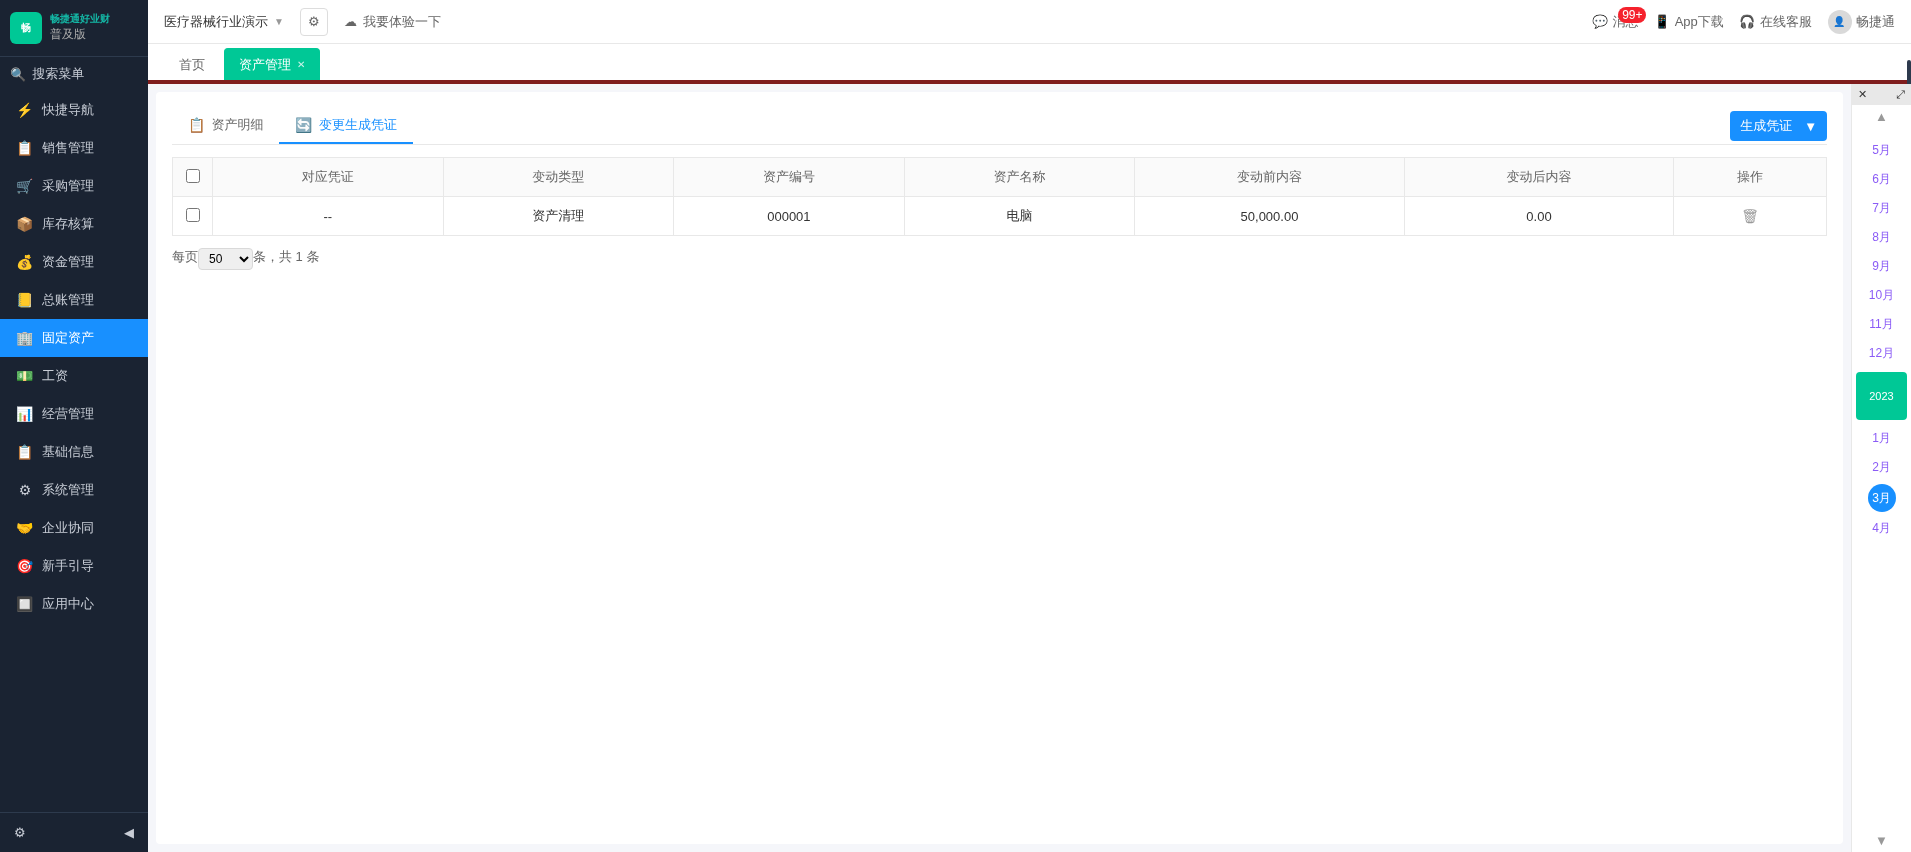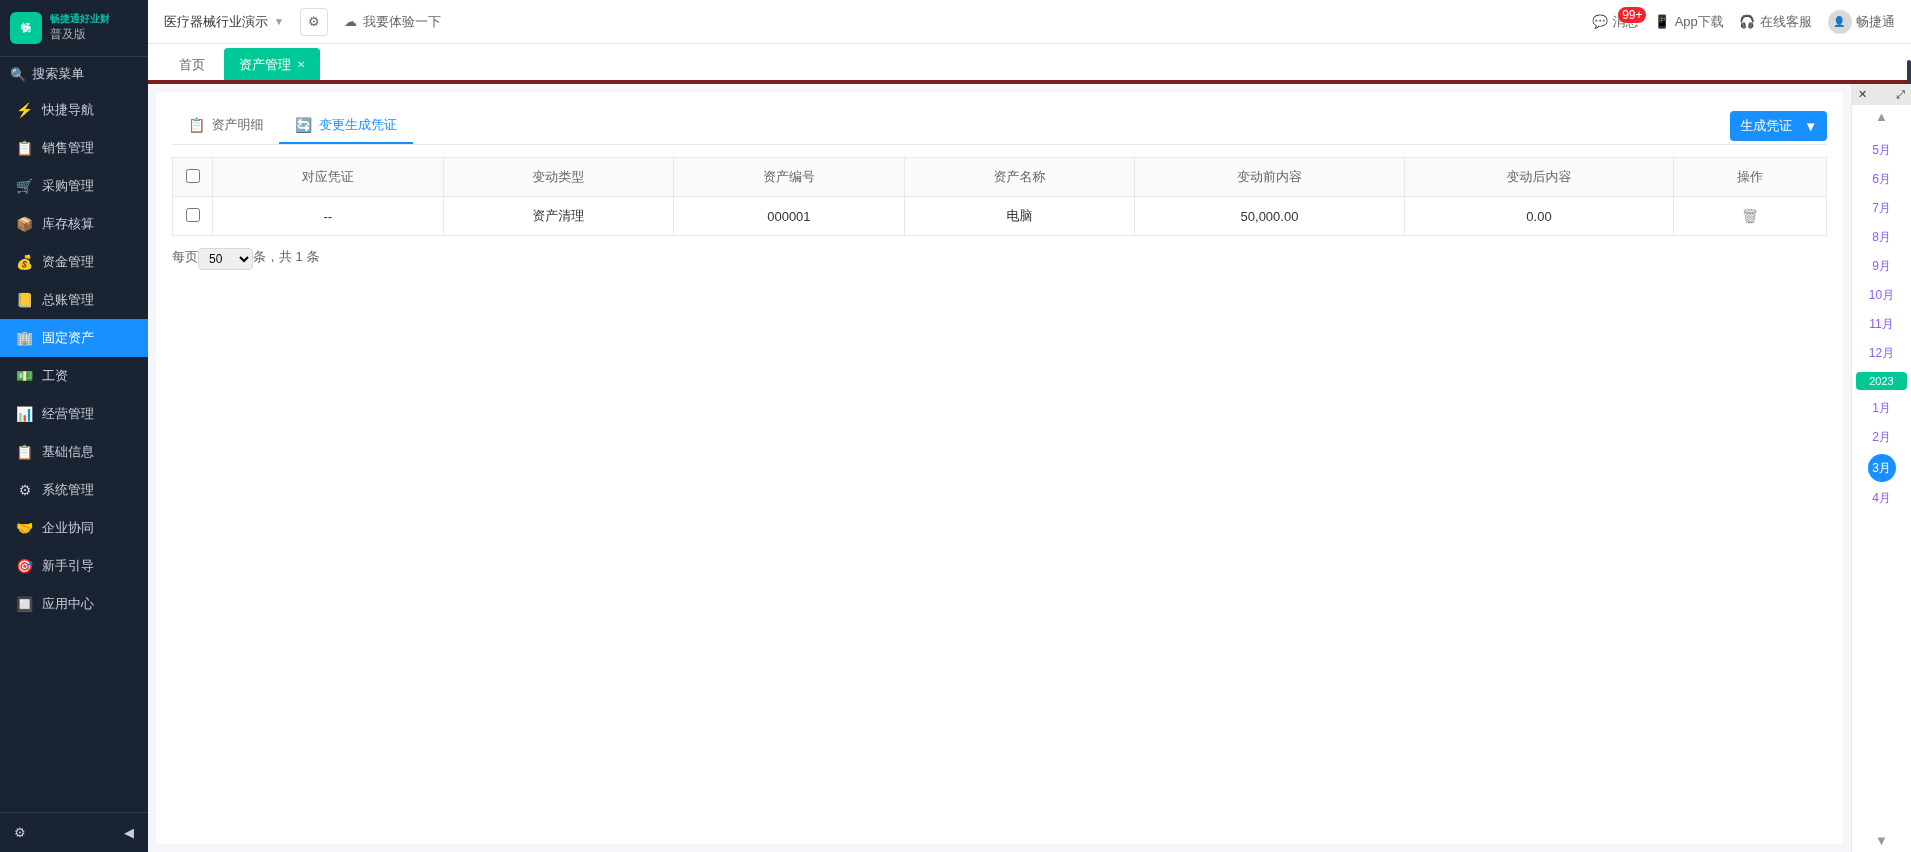--- a/index.html
+++ b/index.html
@@ -567,21 +567,21 @@
         <div class="year-label"></div>
         <div class="month-item">5月</div>
         <div class="month-item">6月</div>
         <div class="month-item">7月</div>
         <div class="month-item">8月</div>
         <div class="month-item">9月</div>
         <div class="month-item">10月</div>
         <div class="month-item">11月</div>
         <div class="month-item">12月</div>
 
-        <div style="margin:4px; padding:3px 6px; background:#00c896; color:#fff; border-radius:4px; font-size:11px; text-align:center; cursor:pointer;">2023</div>
+        <div style="margin:4px; padding:18px 6px; background:#00c896; color:#fff; border-radius:4px; font-size:11px; text-align:center; cursor:pointer;">2023</div>
 
         <div class="month-item">1月</div>
         <div class="month-item">2月</div>
         <div style="display:flex;align-items:center;justify-content:center;width:28px;height:28px;margin:2px auto;background:#1890ff;color:#fff;border-radius:50%;font-size:12px;cursor:pointer;">3月</div>
         <div class="month-item">4月</div>
       </div>
       <div class="nav-arrow">▼</div>
     </div>
   </div>
 </div>

